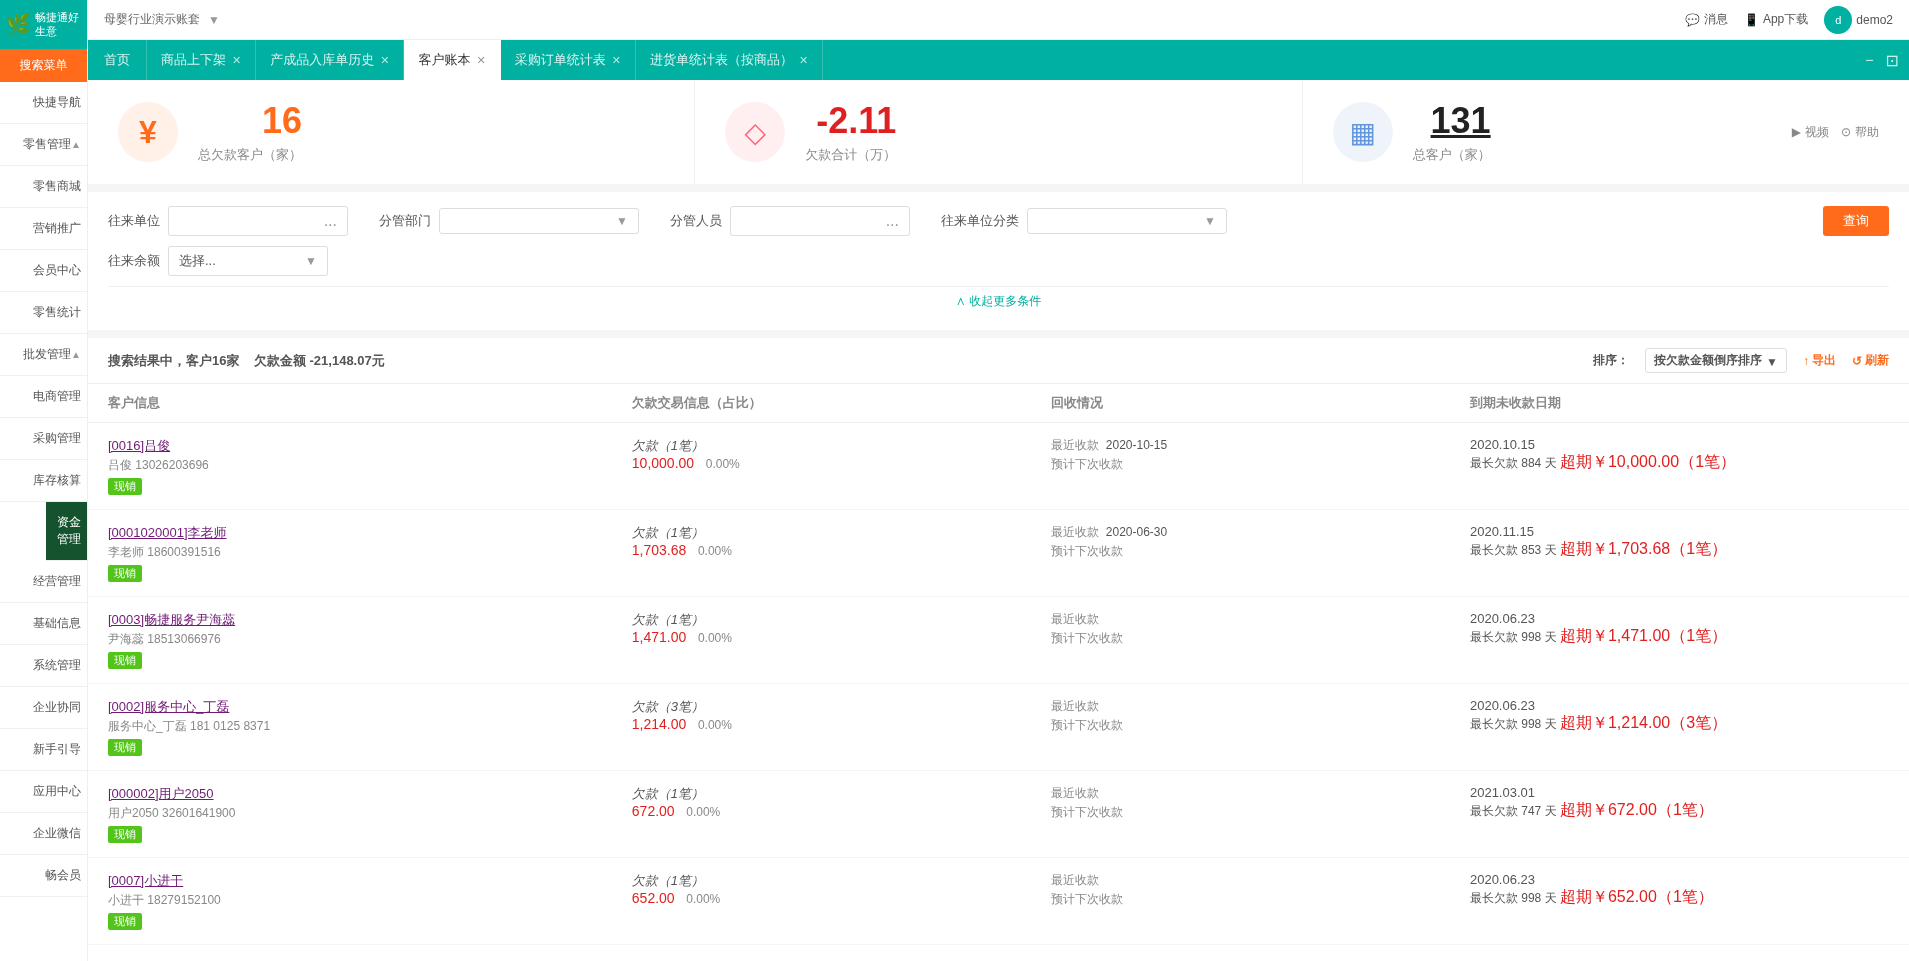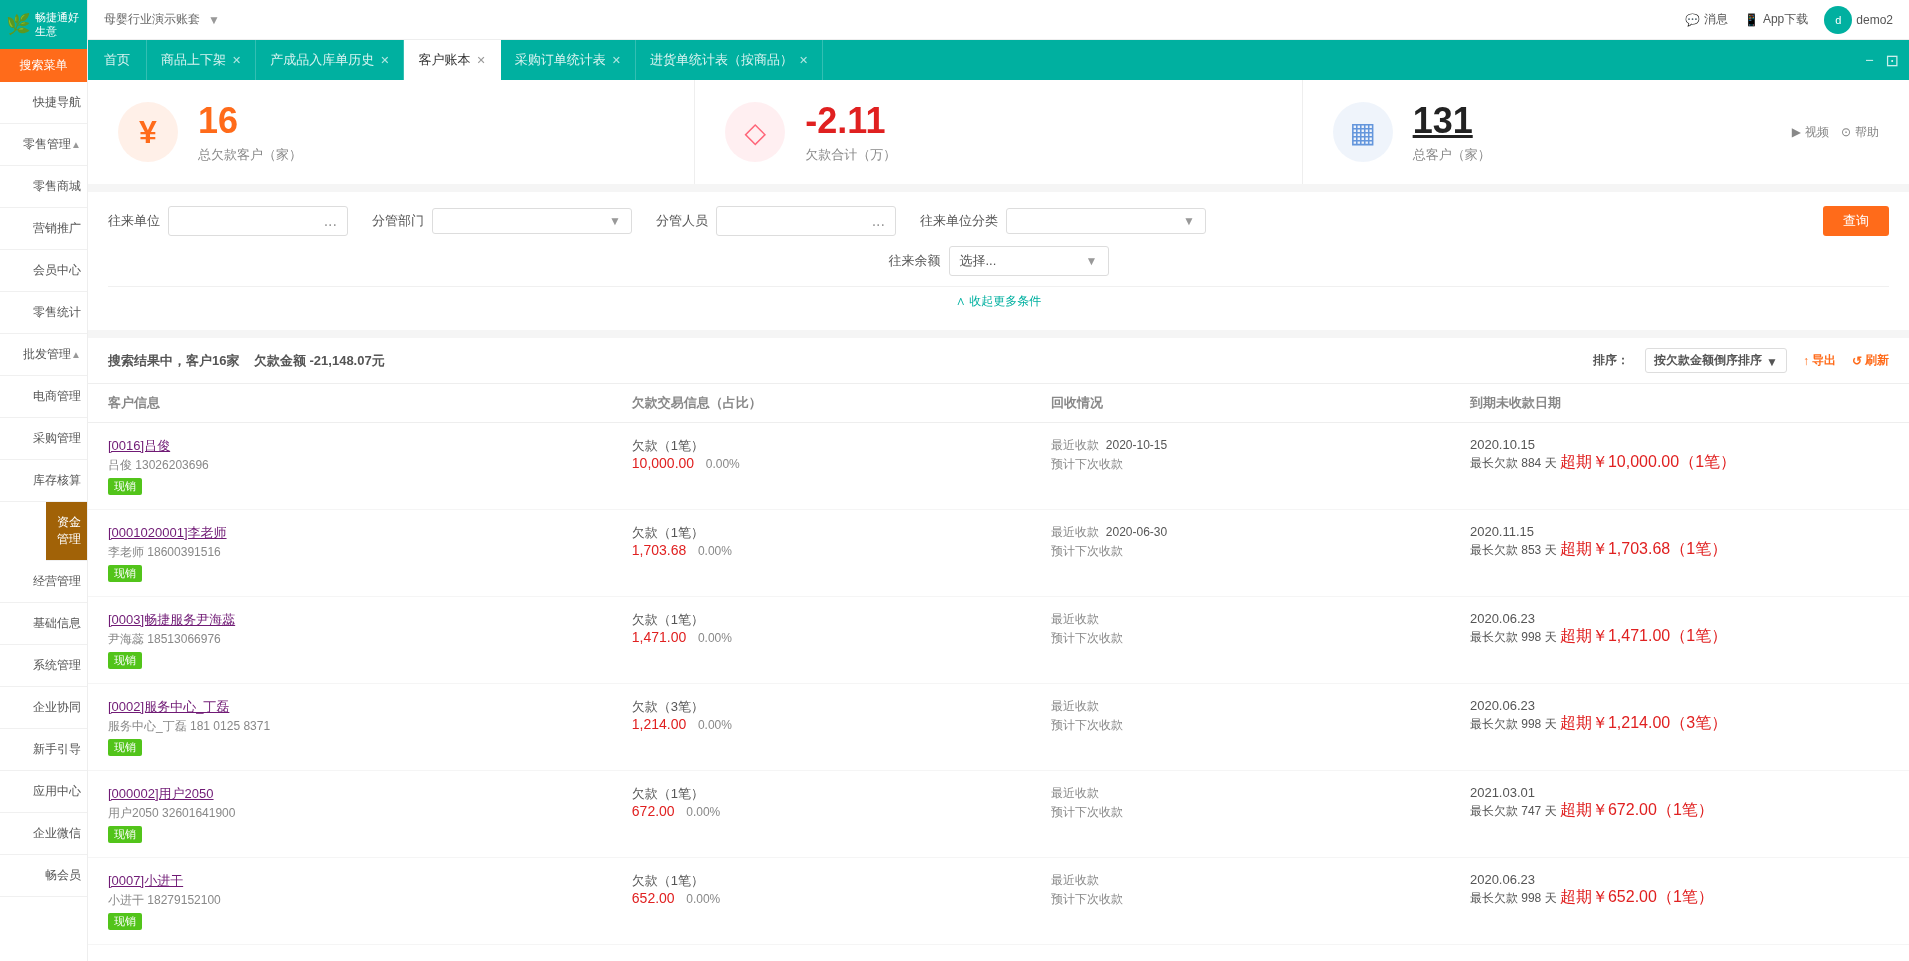--- a/index.html
+++ b/index.html
@@ -5,21 +5,21 @@
     * { box-sizing: border-box; margin: 0; padding: 0; }
     body { font-family: 'Microsoft YaHei', Arial, sans-serif; font-size: 13px; background: #f5f5f5; color: #333; display: flex; height: 100vh; overflow: hidden; }
 
     
     .sidebar { width: 88px; background: #fff; display: flex; flex-direction: column; border-right: 1px solid #eee; flex-shrink: 0; }
     .sidebar-logo { background: #00b0a0; padding: 10px 6px; display: flex; align-items: center; gap: 4px; }
     .sidebar-logo-text { color: #fff; font-size: 11px; line-height: 1.3; }
     .sidebar-search { background: #ff6b1a; color: #fff; text-align: center; padding: 8px 4px; font-size: 12px; cursor: pointer; }
     .sidebar-nav { flex: 1; overflow-y: auto; }
     .sidebar-item { padding: 12px 6px; text-align: right; font-size: 12px; color: #555; cursor: pointer; border-bottom: 1px solid #f0f0f0; }
-    .sidebar-item.active { background: #a16207; color: #fff; margin-left: 46px; }
+    .sidebar-item.active { background: #14532d; color: #fff; margin-left: 46px; }
     .sidebar-item-label { font-size: 12px; }
     .sidebar-item-arrow { font-size: 10px; color: #999; display: inline-block; }
 
     
     .main { flex: 1; display: flex; flex-direction: column; overflow: hidden; }
 
     
     .topbar { background: #fff; display: flex; align-items: center; justify-content: space-between; padding: 0 16px; height: 40px; border-bottom: 1px solid #eee; }
     .topbar-left { font-size: 12px; color: #666; display: flex; align-items: center; gap: 8px; }
     .topbar-right { display: flex; align-items: center; gap: 16px; font-size: 12px; color: #555; }
@@ -40,32 +40,32 @@
     .content { flex: 1; overflow-y: auto; background: #f5f5f5; }
 
     
     .stats-row { display: flex; background: #fff; margin-bottom: 8px; }
     .stat-card { flex: 1; display: flex; align-items: center; padding: 20px 30px; border-right: 1px solid #eee; gap: 20px; }
     .stat-card:last-child { border-right: none; }
     .stat-icon { width: 60px; height: 60px; border-radius: 50%; display: flex; align-items: center; justify-content: center; font-size: 28px; }
     .stat-icon-orange { background: rgba(255,107,26,0.1); color: #ff6b1a; }
     .stat-icon-pink { background: rgba(255,100,120,0.1); color: #ff6478; }
     .stat-icon-blue { background: rgba(100,150,220,0.1); color: #6496dc; }
-    .stat-value { font-size: 36px; font-weight: bold; }
+    .stat-value { font-size: 36px; font-weight: bold; text-align: right; }
     .stat-value-orange { color: #ff6b1a; }
     .stat-value-red { color: #e02020; }
     .stat-value-dark { color: #222; font-weight: 900; text-decoration: underline; }
     .stat-label { font-size: 13px; color: #888; margin-top: 4px; }
     .stat-text { }
     .stat-card-right { margin-left: auto; display: flex; gap: 12px; font-size: 12px; color: #888; }
     .stat-help-btn { display: flex; align-items: center; gap: 4px; cursor: pointer; }
 
     
     .filter-area { background: #fff; padding: 14px 20px; margin-bottom: 8px; }
-    .filter-row { display: flex; align-items: center; gap: 24px; margin-bottom: 10px; flex-wrap: wrap; justify-content: center; }
+    .filter-row { display: flex; align-items: center; gap: 31px; margin-bottom: 10px; flex-wrap: wrap; }
     .filter-item { display: flex; align-items: center; gap: 8px; }
     .filter-label { font-size: 13px; color: #555; white-space: nowrap; }
     .filter-input { border: 1px solid #ddd; border-radius: 3px; padding: 5px 10px; font-size: 13px; min-width: 180px; color: #555; display: flex; align-items: center; justify-content: space-between; cursor: pointer; }
     .filter-input-dots { color: #999; font-size: 16px; }
     .filter-select { border: 1px solid #ddd; border-radius: 3px; padding: 5px 10px; font-size: 13px; min-width: 180px; color: #555; display: flex; align-items: center; justify-content: space-between; cursor: pointer; }
     .filter-select-arrow { color: #999; font-size: 12px; }
     .filter-collapse { text-align: center; padding: 6px; color: #00b0a0; font-size: 12px; cursor: pointer; border-top: 1px solid #f0f0f0; margin-top: 4px; }
     .query-btn { background: #ff6b1a; color: #fff; border: none; border-radius: 3px; padding: 6px 20px; font-size: 13px; cursor: pointer; margin-left: auto; }
 
     
@@ -77,21 +77,21 @@
 
     
     .table-container { background: #fff; }
     .table-header { display: grid; grid-template-columns: 2.5fr 2fr 2fr 2fr; padding: 10px 20px; background: #fff; border-bottom: 1px solid #eee; font-size: 13px; color: #888; font-weight: bold; }
     .table-row { display: grid; grid-template-columns: 2.5fr 2fr 2fr 2fr; padding: 14px 20px; border-bottom: 1px solid #f5f5f5; background: #fff; }
     .customer-name { color: #701a75; font-size: 13px; text-decoration: underline; cursor: pointer; }
     .customer-sub { color: #888; font-size: 12px; margin: 2px 0; }
     .tag { display: inline-block; background: #52c41a; color: #fff; font-size: 11px; padding: 1px 6px; border-radius: 2px; margin-top: 2px; }
     .amount-red { color: #e02020; font-size: 14px; }
     .amount-pct { color: #888; font-size: 12px; margin-left: 8px; }
-    .debt-label { color: #555; font-size: 13px; }
+    .debt-label { color: #555; font-size: 13px; font-style: italic; }
     .recall-row { display: flex; flex-direction: column; gap: 2px; }
     .recall-label { color: #888; font-size: 12px; }
     .recall-date { color: #555; font-size: 12px; }
     .overdue-text { color: #e02020; font-size: 16px; cursor: pointer; }
     .overdue-days { color: #555; font-size: 12px; }
     .due-date { color: #555; font-size: 13px; }
 
     
     ::-webkit-scrollbar { width: 6px; }
     ::-webkit-scrollbar-thumb { background: #ddd; border-radius: 3px; }

